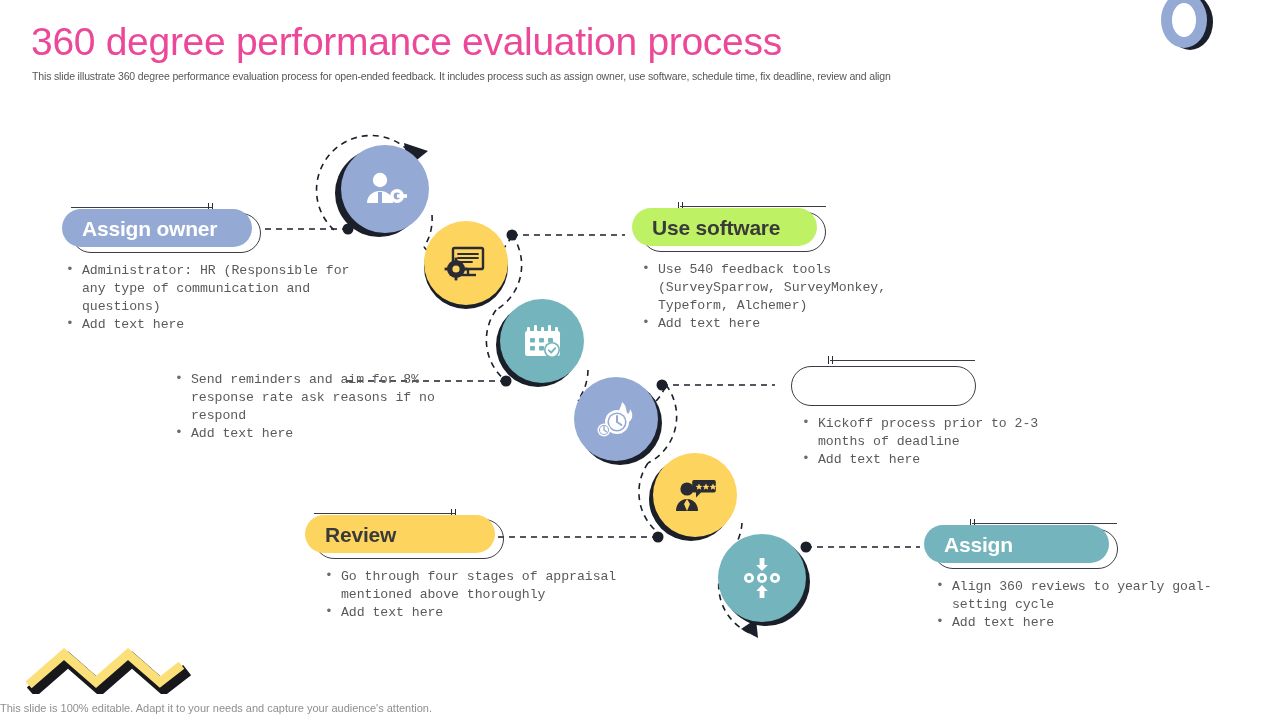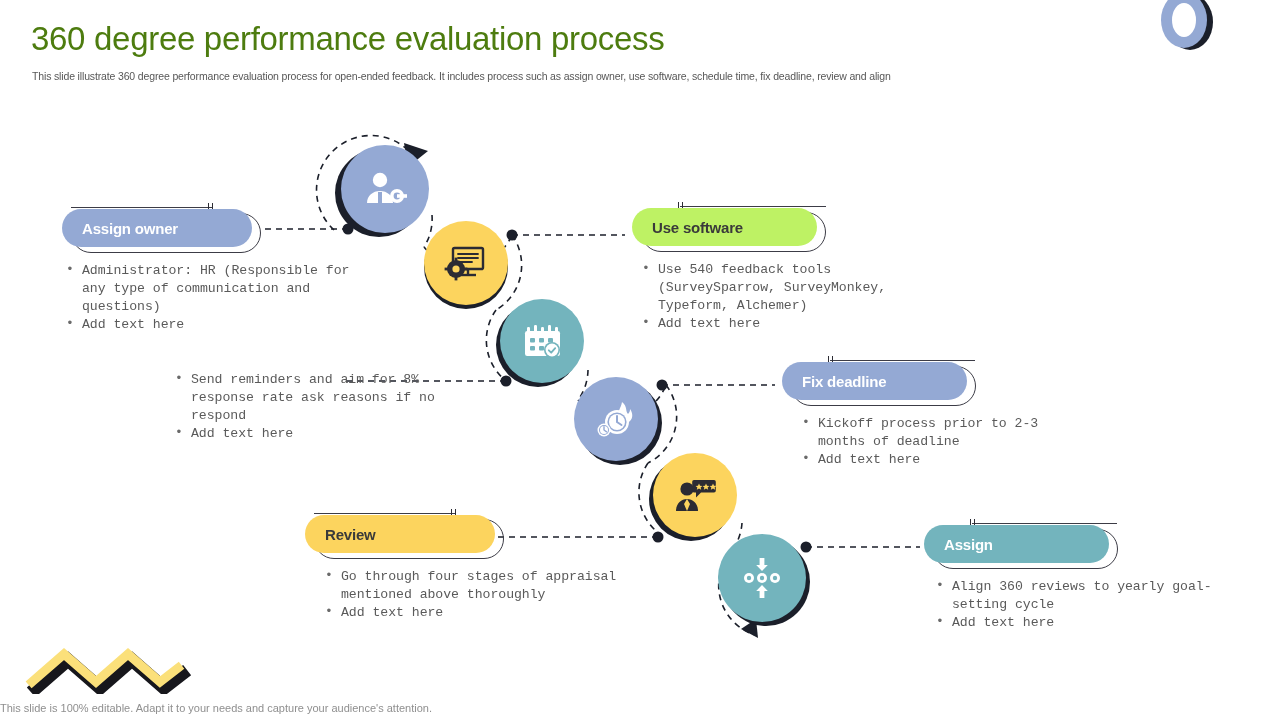--- a/index.html
+++ b/index.html
@@ -15,24 +15,24 @@
     overflow: hidden;
     font-family: "Liberation Sans", sans-serif;
     color: #404040;
   }
 
   
   #slide-title {
     position: absolute;
     left: 31px;
     top: 20px;
-    font-size: 33px;
+    font-size: 39px;
     font-weight: 400;
     letter-spacing: -0.3px;
-    color: #4d7c0f;
+    color: #ec4899;
     white-space: nowrap;
   }
   #slide-subtitle {
     position: absolute;
     left: 32px;
     top: 70px;
     font-size: 10.5px;
     color: #575757;
     letter-spacing: -0.15px;
     white-space: nowrap;
@@ -125,21 +125,21 @@
     left: 0;
     top: 0;
     height: 38px;
     border-radius: 19px;
     display: flex;
     align-items: center;
     box-sizing: border-box;
     padding: 0 20px;
   }
   .pill-solid span {
-    font-size: 15px;
+    font-size: 21px;
     font-weight: 700;
     letter-spacing: -0.2px;
     line-height: 1;
     white-space: nowrap;
   }
   .pill-label-light span { color: #ffffff; }
   .pill-label-dark span { color: #3a3a3a; }
   .pill-tick {
     position: absolute;
     top: -6px;
@@ -393,23 +393,20 @@
       <li>Send reminders and aim for 8% response rate ask reasons if no respond</li>
       <li>Add text here</li>
     </ul>
   </div>
 
   <div class="step" style="left:782px; top:267px; width:320px;">
     <div class="pill-wrap">
       <div class="pill-outline" style="width:185px;"></div>
       <div class="pill-toprule" style="left:48px; width:145px;"></div>
       <div class="pill-tick" style="left:46px;"></div>
-      <div class="pill-solid pill-label-light" style="width:185px; background:#94a9d4;">
-        <span>Fix deadline</span>
-      </div>
     </div>
     <ul class="bullets" style="width:290px; margin-left:16px;">
       <li>Kickoff process prior to 2-3 months of deadline</li>
       <li>Add text here</li>
     </ul>
   </div>
 
   <div class="step" style="left:305px; top:420px; width:320px;">
     <div class="pill-wrap">
       <div class="pill-outline" style="width:190px;"></div>

